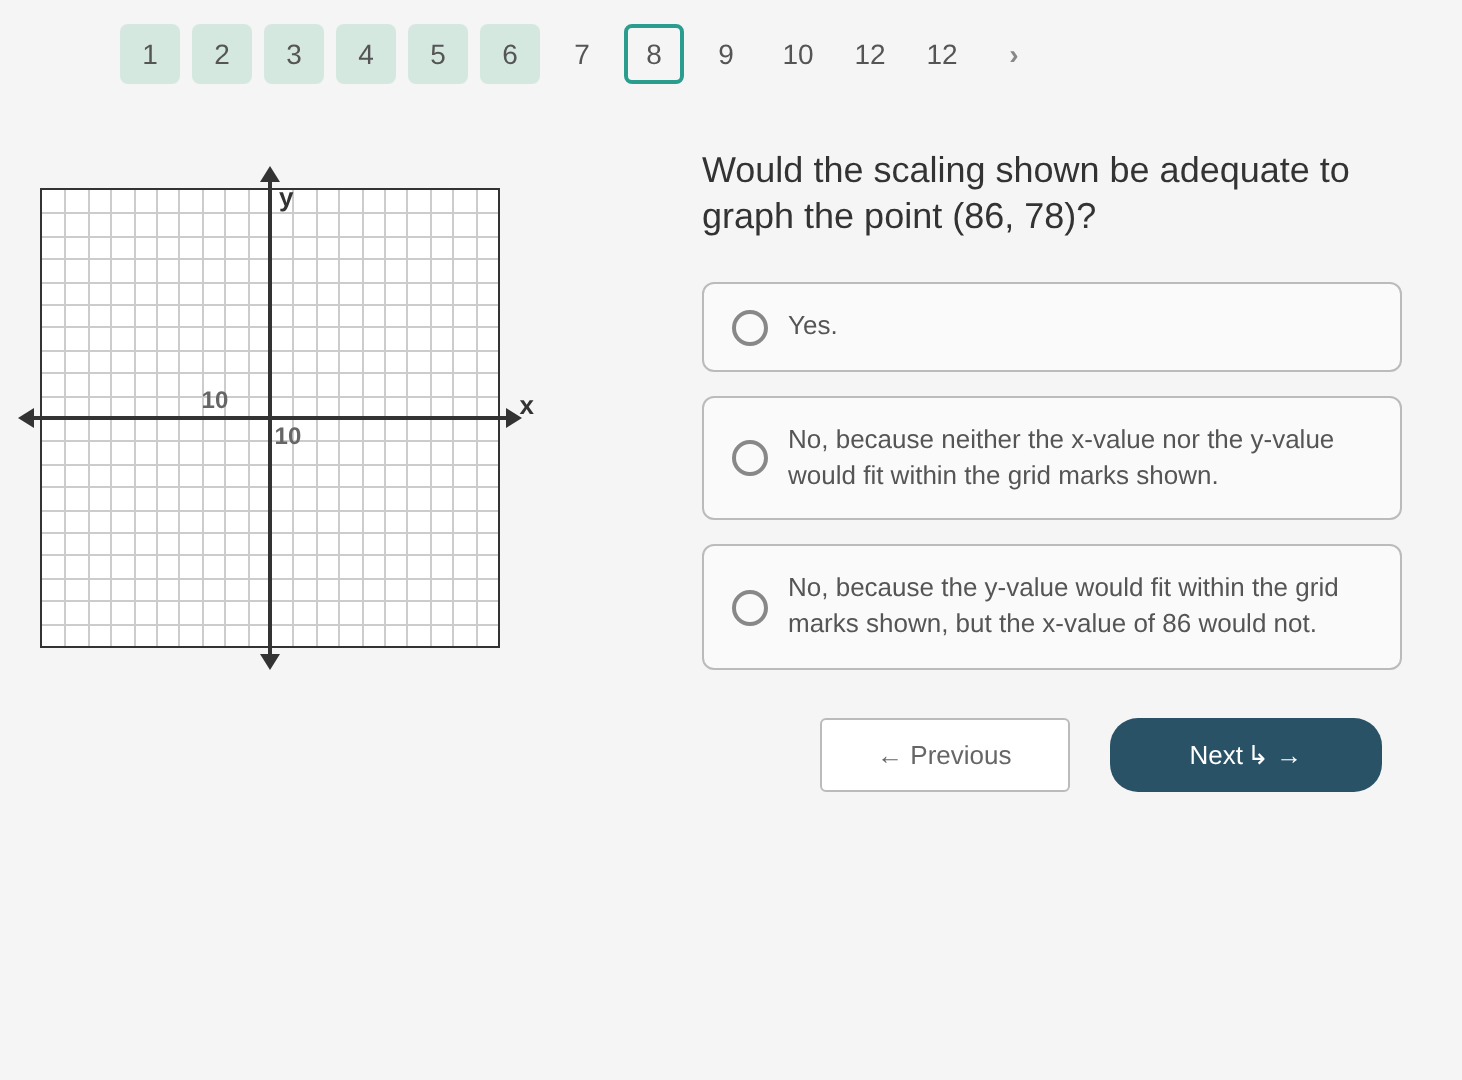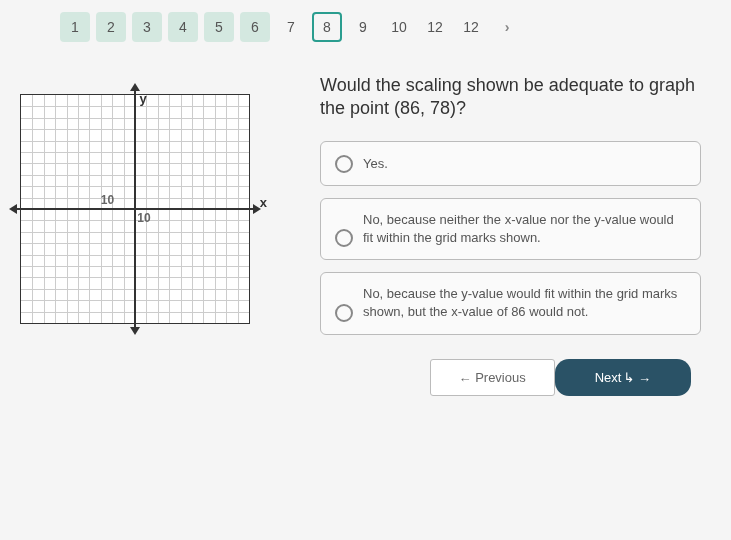--- a/index.html
+++ b/index.html
@@ -67,55 +67,57 @@
     .arrow-down { position: absolute; left: 50%; bottom: -12px; transform: translateX(-50%); width: 0; height: 0; border-left: 5px solid transparent; border-right: 5px solid transparent; border-top: 8px solid #333; }
     .arrow-right { position: absolute; top: 50%; right: -12px; transform: translateY(-50%); width: 0; height: 0; border-top: 5px solid transparent; border-bottom: 5px solid transparent; border-left: 8px solid #333; }
     .arrow-left { position: absolute; top: 50%; left: -12px; transform: translateY(-50%); width: 0; height: 0; border-top: 5px solid transparent; border-bottom: 5px solid transparent; border-right: 8px solid #333; }
     .axis-label-y { position: absolute; left: 52%; top: -4px; font-size: 13px; font-weight: bold; color: #333; }
     .axis-label-x { position: absolute; top: 44%; right: -18px; font-size: 13px; font-weight: bold; color: #333; }
     .tick-label-10y { position: absolute; left: 35%; top: 43%; font-size: 12px; font-weight: bold; color: #666; }
     .tick-label-10x { position: absolute; left: 51%; top: 51%; font-size: 12px; font-weight: bold; color: #666; }
     .question-area {
       flex: 1;
       padding-right: 10px;
+      margin-left: 31px;
     }
     .question-text {
       font-size: 18px;
       color: #333;
       font-weight: 500;
       margin-bottom: 20px;
       line-height: 1.3;
     }
     .option {
       border: 1px solid #bbb;
       border-radius: 6px;
       padding: 12px 14px;
       margin-bottom: 12px;
       display: flex;
-      align-items: flex-end;
+      align-items: center;
       gap: 10px;
       cursor: pointer;
       background: #fafafa;
     }
     .radio-circle {
       width: 18px;
       height: 18px;
       border: 2px solid #888;
       border-radius: 50%;
       flex-shrink: 0;
       margin-top: 1px;
     }
     .option-text {
       font-size: 13px;
       color: #555;
       line-height: 1.4;
     }
     .nav-buttons {
       display: flex;
       justify-content: flex-end;
+      gap: 20px;
       margin-top: 24px;
       padding-right: 10px;
     }
     .btn-prev {
       padding: 10px 28px;
       border: 1px solid #bbb;
       background: #fff;
       color: #666;
       font-size: 13px;
       border-radius: 3px;

